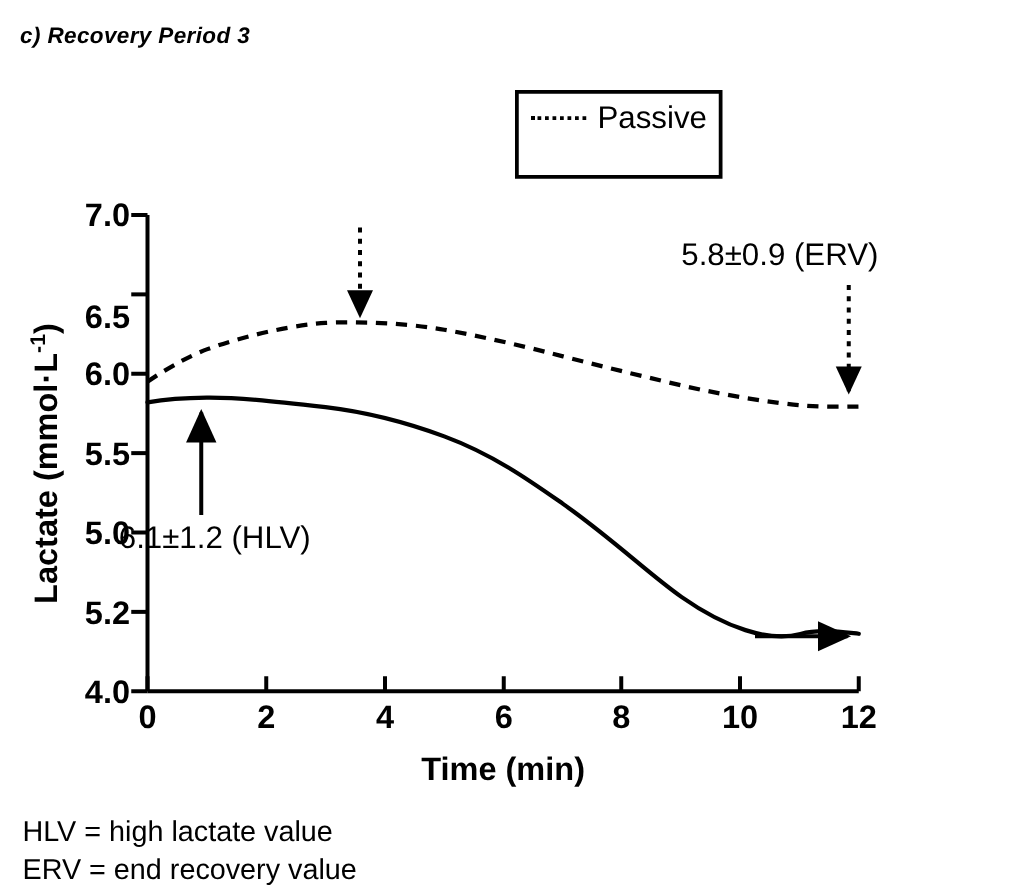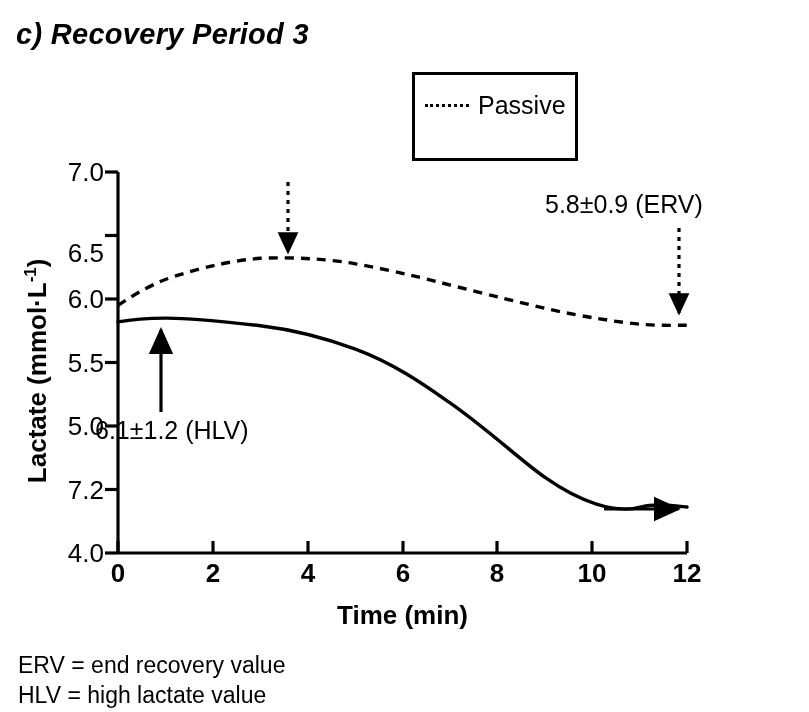--- a/index.html
+++ b/index.html
@@ -21,38 +21,38 @@
     left: 0; top: 0;
     width: 809px;
     height: 712px;
   }
 
   
   #panel-title {
     position: absolute;
     left: 16px;
     top: 18px;
-    font-size: 29px;
+    font-size: 18px;
     font-style: italic;
     font-weight: 600;
     letter-spacing: 0.3px;
     white-space: nowrap;
   }
 
   
   #legend {
     position: absolute;
     left: 412px;
     top: 72px;
     width: 166px;
-    height: 89px;
+    height: 71px;
     border: 3px solid #000;
     background: #fff;
     box-sizing: border-box;
-    padding: 15px 0 0 10px;
+    padding: 4px 0 0 10px;
   }
   .legend-row {
     display: flex;
     align-items: center;
     height: 31px;
   }
   .legend-key {
     width: 44px;
     height: 0;
     flex: none;
@@ -97,21 +97,21 @@
     white-space: nowrap;
   }
 
   
   .ytick-label {
     position: absolute;
     right: 0;
     width: 76px;
     text-align: right;
     font-size: 26px;
-    font-weight: normal;
+    font-weight: bold;
     line-height: 1;
     transform: translateY(-50%);
   }
   #y-tick-labels {
     position: absolute;
     left: 28px;
     top: 0;
     width: 76px;
     height: 712px;
   }
@@ -169,21 +169,21 @@
       <span class="legend-label">Passive</span>
     </div>
   </div>
 
   <div id="y-axis-title"><span>Lactate (mmol·L</span><sup>-1</sup><span>)</span></div>
 
   <div id="x-axis-title">Time (min)</div>
 
   <div id="y-tick-labels">
     <div class="ytick-label" style="top:553px">4.0</div>
-    <div class="ytick-label" style="top:489.5px">7.2</div>
+    <div class="ytick-label" style="top:489.5px">5.2</div>
     <div class="ytick-label" style="top:426px">5.0</div>
     <div class="ytick-label" style="top:362.5px">5.5</div>
     <div class="ytick-label" style="top:299px">6.0</div>
     <div class="ytick-label" style="top:253px">6.5</div>
     <div class="ytick-label" style="top:172px">7.0</div>
   </div>
 
   <div>
     <div class="xtick-label" style="left:118px">0</div>
     <div class="xtick-label" style="left:213px">2</div>
@@ -250,17 +250,17 @@
 
     <line x1="161" y1="412" x2="161" y2="330" stroke="#000" stroke-width="3.2" marker-end="url(#arrow-solid)"></line>
 
     <line x1="604" y1="509" x2="678" y2="509" stroke="#000" stroke-width="3.2" marker-end="url(#arrow-solid)"></line>
   </svg>
 
   <div class="annotation" id="annot-erv-passive">5.8±0.9 (ERV)</div>
   <div class="annotation" id="annot-hlv-active">6.1±1.2 (HLV)</div>
 
   <div id="footnotes">
+    <div class="footnote-line">HLV = high lactate value</div>
     <div class="footnote-line">ERV = end recovery value</div>
-    <div class="footnote-line">HLV = high lactate value</div>
   </div>
 
 </div>
 
 </body></html>

